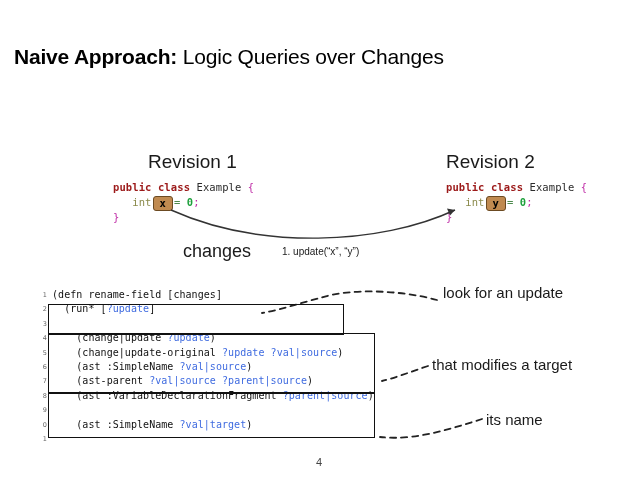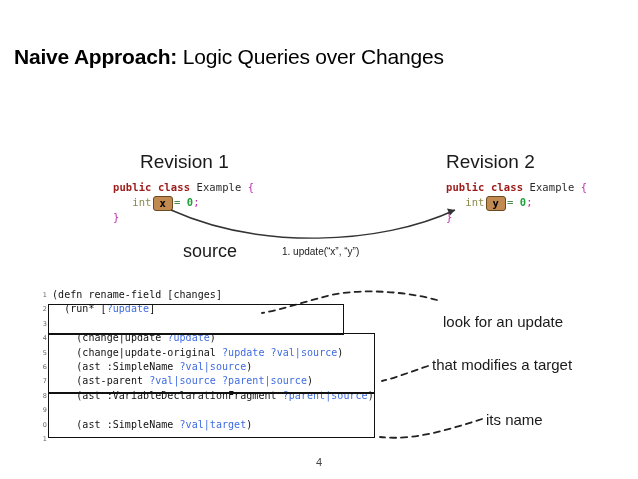--- a/index.html
+++ b/index.html
@@ -31,21 +31,21 @@
 
   
   .rev-heading {
     position: absolute;
     font-size: 19px;
     line-height: 22px;
     font-weight: normal;
     white-space: nowrap;
     color: #1a1a1a;
   }
-  #rev1-heading { left: 140px; top: 151px; }
+  #rev1-heading { left: 148px; top: 151px; }
   #rev2-heading { left: 446px; top: 151px; }
 
   
   .java-code {
     position: absolute;
     font-family: "DejaVu Sans Mono", monospace;
     font-size: 10.5px;
     line-height: 14.5px;
     white-space: pre;
     letter-spacing: 0.1px;
@@ -148,21 +148,21 @@
   #hl-rect-c { left: 48px;  top: 392px; width: 327px; height: 46px; }
 
   
   .annot {
     position: absolute;
     font-size: 15px;
     line-height: 19px;
     color: #1a1a1a;
     white-space: nowrap;
   }
-  #annot-1 { left: 443px; top: 312px; }
+  #annot-1 { left: 443px; top: 283px; }
   #annot-2 { left: 432px; top: 355px; }
   #annot-3 { left: 486px; top: 410px; }
 
   
   #page-number {
     position: absolute;
     left: 0;
     top: 455px;
     width: 638px;
     text-align: center;
@@ -183,21 +183,21 @@
 <div class="java-code" id="rev1-code"><span class="k-pub">public</span> <span class="k-class">class</span> <span class="k-ident">Example</span> <span class="k-punct">{</span>
    <span class="k-type">int</span><span class="hl-box">x</span><span class="k-op">=</span> <span class="k-num">0</span><span class="k-punct">;</span>
 <span class="k-punct">}</span></div>
 
 <div class="rev-heading" id="rev2-heading">Revision 2</div>
 
 <div class="java-code" id="rev2-code"><span class="k-pub">public</span> <span class="k-class">class</span> <span class="k-ident">Example</span> <span class="k-punct">{</span>
    <span class="k-type">int</span><span class="hl-box">y</span><span class="k-op">=</span> <span class="k-num">0</span><span class="k-punct">;</span>
 <span class="k-punct">}</span></div>
 
-<div id="changes-label">source</div>
+<div id="changes-label">changes</div>
 <div id="changes-item">1. update(“x”, “y”)</div>
 
 <svg id="connector-layer" viewBox="0 0 638 479">
 
   <path d="M 171 210 C 260 250, 380 245, 455 210" fill="none" stroke="#333333" stroke-width="1.4"></path>
   <polygon points="455,210 447,208.5 450,215.5" fill="#333333"></polygon>
 
   <path d="M 437 300 C 400 290, 350 288, 320 298 C 300 303, 280 310, 262 313" fill="none" stroke="#222222" stroke-width="1.8" stroke-dasharray="6 5" stroke-linecap="round"></path>
 
   <path d="M 428 366 C 410 372, 395 378, 382 381" fill="none" stroke="#222222" stroke-width="1.8" stroke-dasharray="6 5" stroke-linecap="round"></path>

